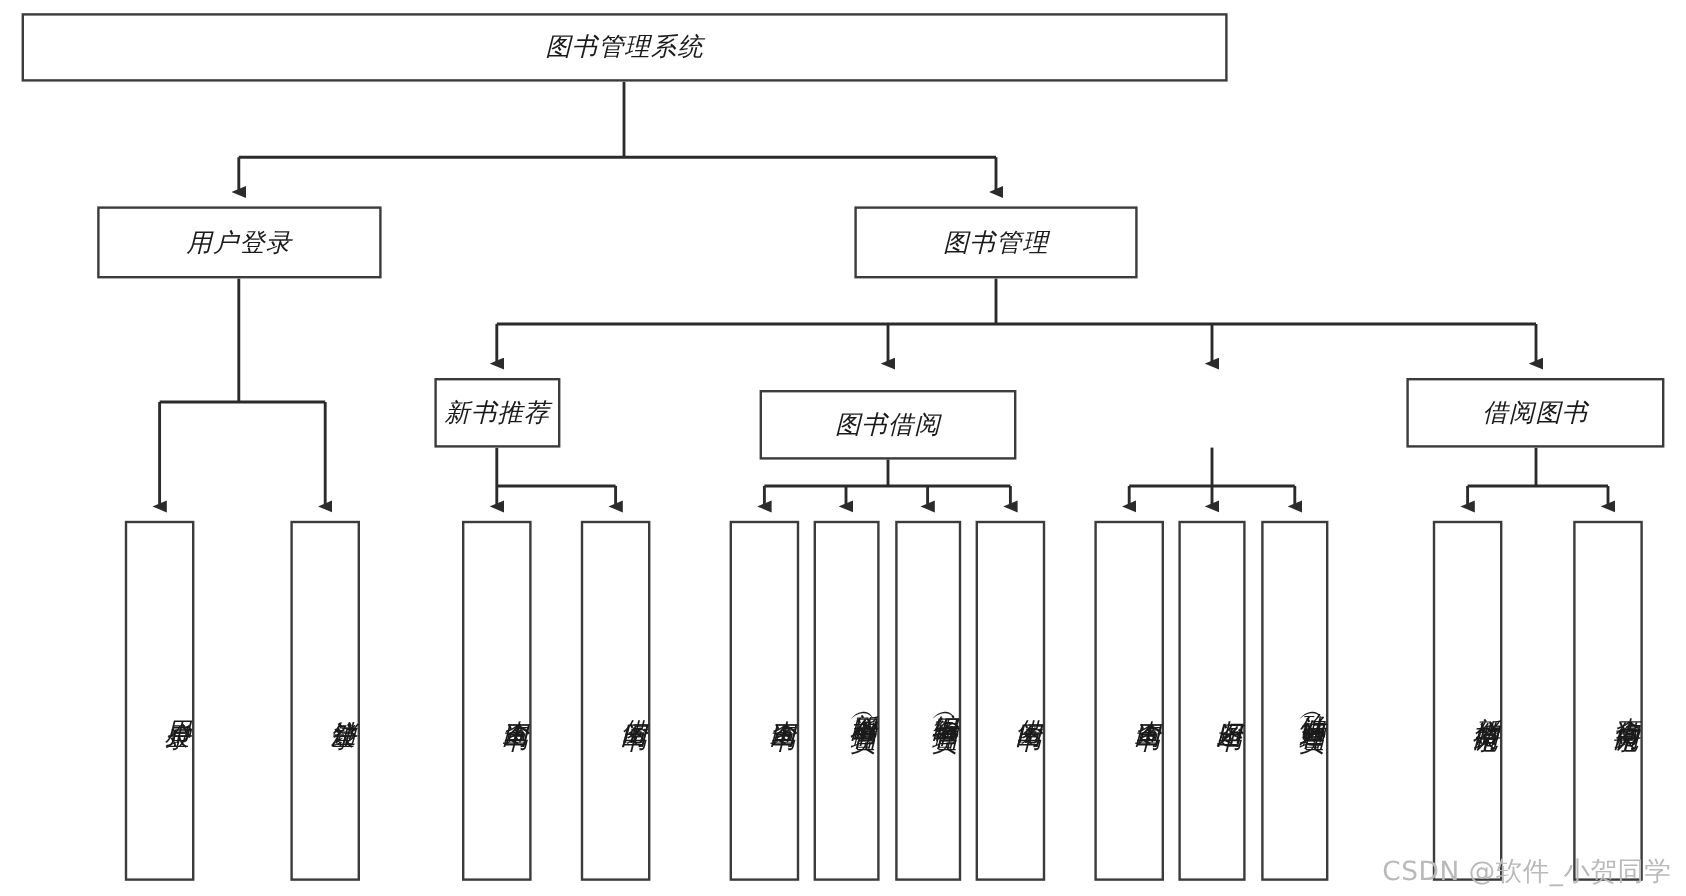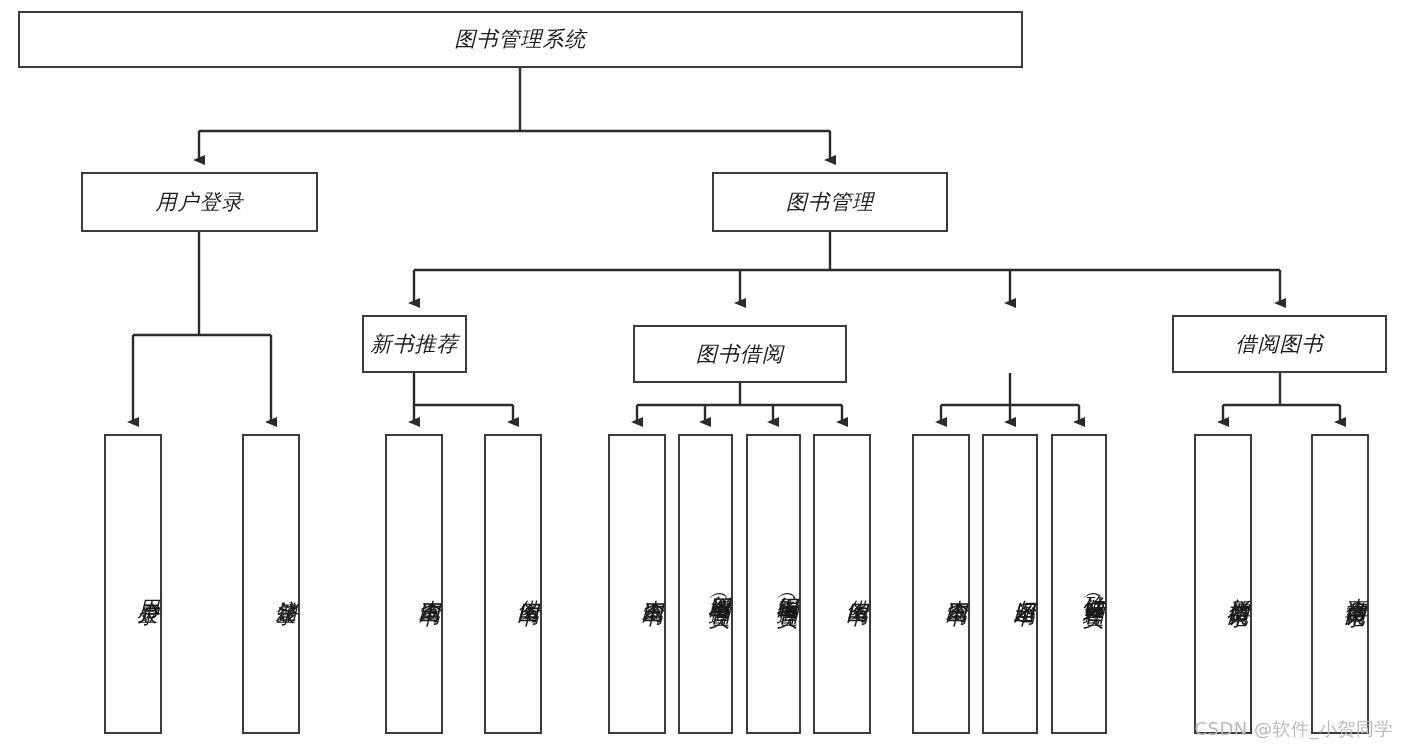--- a/index.html
+++ b/index.html
@@ -53,21 +53,21 @@
     white-space:pre-line;
   }
   .node.vert .label{
     writing-mode:vertical-rl;
     text-orientation:upright;
   }
   #watermark{
     position:absolute;
     right:12px;
     bottom:6px;
-    font-size:18px;
+    font-size:22px;
     color:#b9b9b9;
     letter-spacing:0.5px;
     white-space:nowrap;
     z-index:5;
   }
 </style>
 </head>
 <body>
 
 <div id="canvas">

